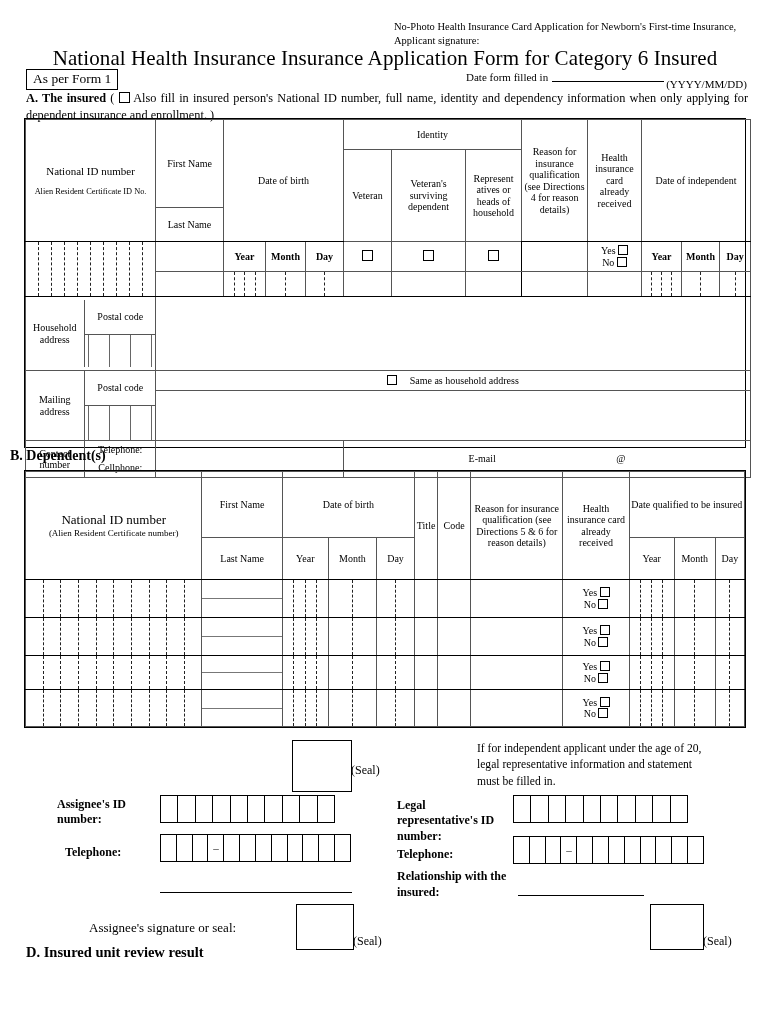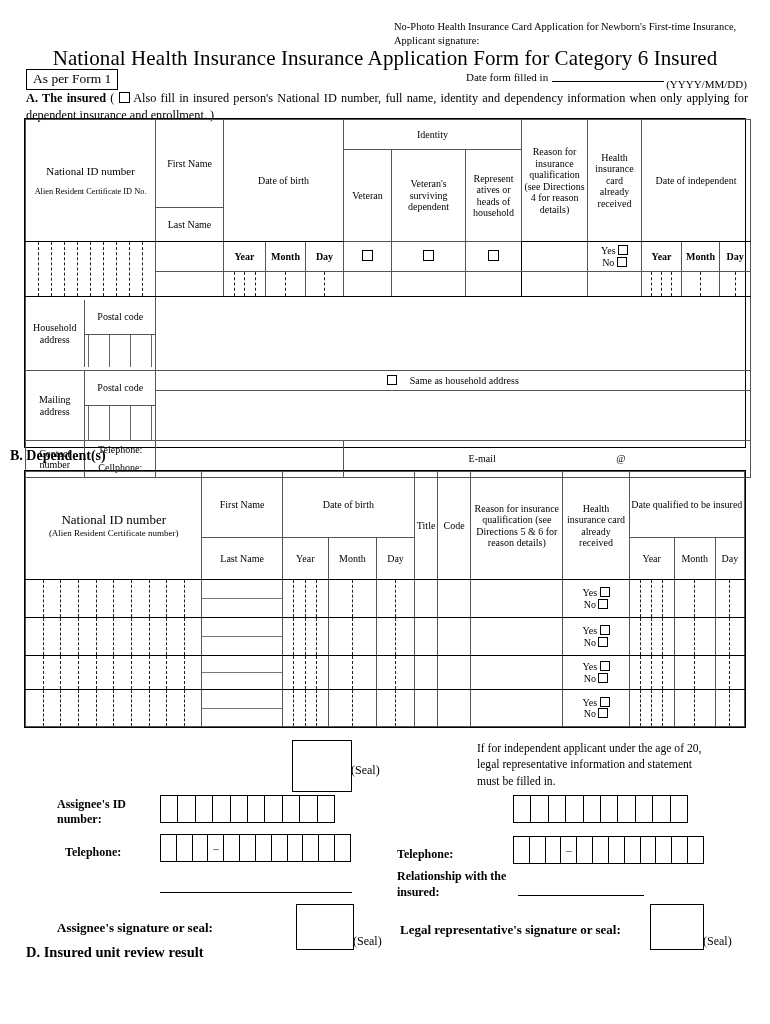--- a/index.html
+++ b/index.html
@@ -219,22 +219,23 @@
     transform: translate(-50%,-50%);
     font-size: 11px;
     line-height: 1;
   }
   .uline {
     position: absolute;
     border-bottom: 1.4px solid #000;
   }
   .sig-label {
     position: absolute;
-    font-weight: bold;
+    font-weight: normal;
     font-size: 13px;
+    margin-left: 32px;
   }
 </style>
 </head>
 <body>
 
 <div class="page">
 
   <div class="hdr-note">No-Photo Health Insurance Card Application for Newborn's First-time Insurance, Applicant signature:</div>
 
   <div class="main-title">National Health Insurance Insurance Application Form for Category 6 Insured</div>
@@ -797,20 +798,21 @@
       <i></i>
       <i></i>
       <i></i>
       <i></i>
       <i></i>
       <i></i>
       <i></i>
       <i></i>
   </div>
 
+  <div class="fld-label" style="top:798px;left:397px;width:110px">Legal representative's ID number:</div>
   <div class="boxrow" style="top:795px;left:513px;width:175px;height:28px">
     <i></i>
       <i></i>
       <i></i>
       <i></i>
       <i></i>
       <i></i>
       <i></i>
       <i></i>
       <i></i>
@@ -855,19 +857,18 @@
 
   <div class="uline" style="top:892px;left:160px;width:192px"></div>
 
   <div class="fld-label" style="top:869px;left:397px;width:125px;line-height:1.32">Relationship with the insured:</div>
   <div class="uline" style="top:895px;left:518px;width:126px"></div>
 
   <div class="sig-label" style="top:920px;left:57px">Assignee's signature or seal:</div>
   <div class="seal-box" style="top:904px;left:296px;width:56px;height:44px"></div>
   <div class="seal-txt" style="top:934px;left:353px">(Seal)</div>
 
-  <div class="sig-label" style="top:922px;left:400px">Legal representative's signature or seal:</div>
   <div class="seal-box" style="top:904px;left:650px;width:52px;height:44px"></div>
   <div class="seal-txt" style="top:934px;left:703px">(Seal)</div>
 
   <div class="sec-label lblD">D. Insured unit review result</div>
 
 </div>
 
 </body></html>

